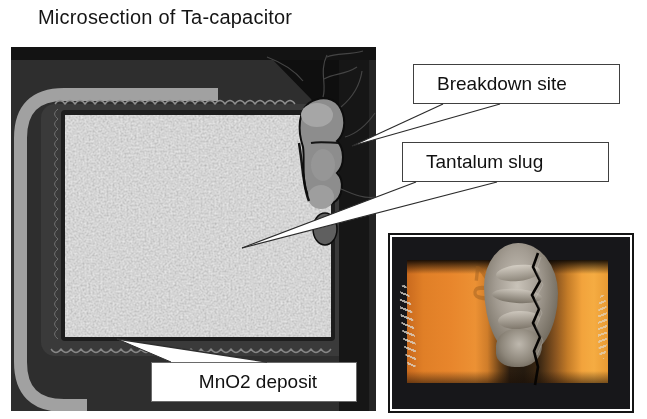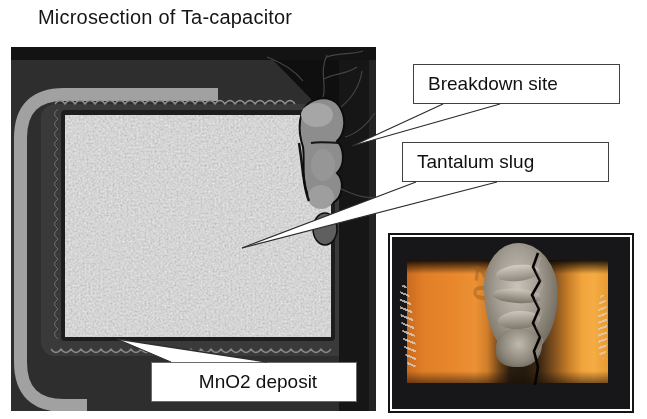--- a/index.html
+++ b/index.html
@@ -11,21 +11,21 @@
     position:absolute; left:12px; top:6px; font-size:20px; color:#151515;
     letter-spacing:0.2px;
     margin-left:26px;
   }
   .micrograph { position:absolute; left:11px; top:47px; width:365px; height:364px; }
   .callout {
     position:absolute; box-sizing:border-box; background:#ffffff;
     border:1.5px solid #404040; display:flex; align-items:center;
     font-size:19px; color:#111111; z-index:5;padding-left:8px;
   }
-  .callout.pad { padding-left:14px; }
+  .callout.pad { padding-left:23px; }
   .callout.center { justify-content:center; }
   #breakdown-box { left:413px; top:64px;  width:207px; height:40px; }
   #tantalum-box  { left:402px; top:142px; width:207px; height:40px; }
   #mno2-box      { left:151px; top:362px; width:206px; height:40px; border:1px solid #6a6a6a; }
   .overlay { position:absolute; left:0; top:0; width:647px; height:419px; z-index:6; pointer-events:none; }
 
   
   .inset {
     position:absolute; left:388px; top:233px; width:246px; height:180px;
     box-sizing:border-box; border:2px solid #141414; background:#ffffff; padding:2px; z-index:2;

